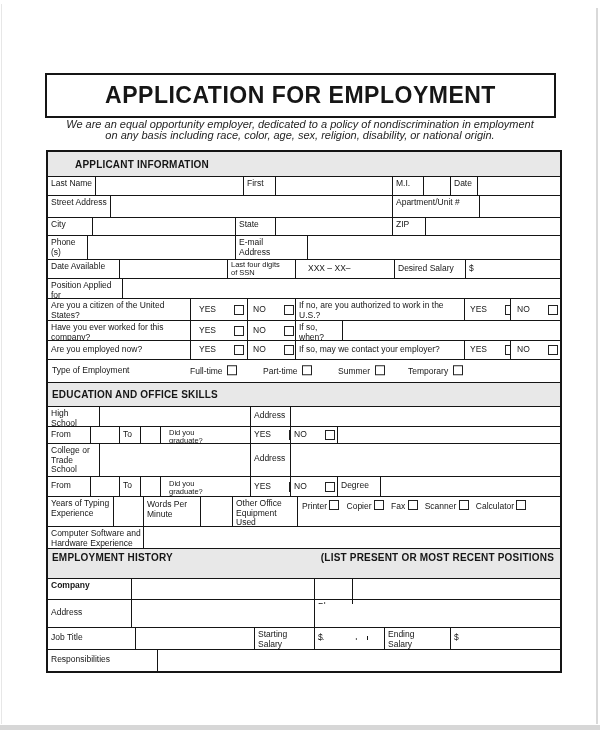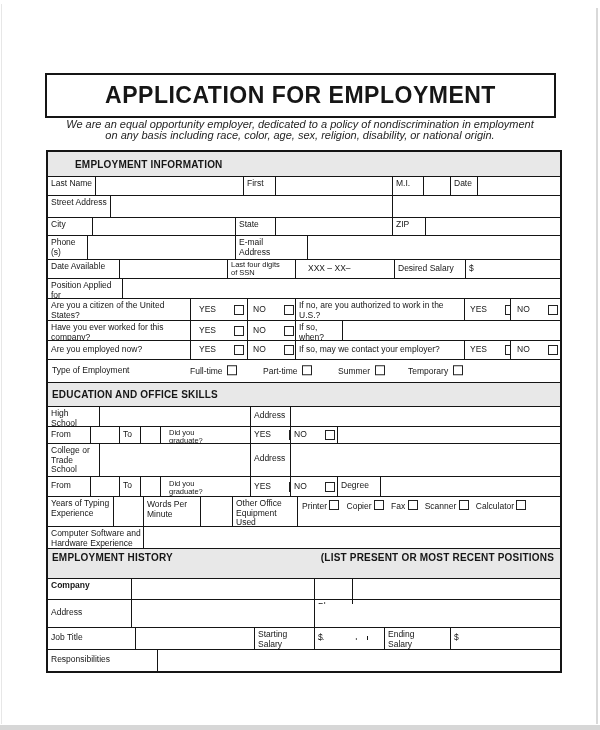--- a/index.html
+++ b/index.html
@@ -51,37 +51,38 @@
     <span>APPLICATION FOR EMPLOYMENT</span>
   </div>
   <div class="subtitle">
     <div>We are an equal opportunity employer, dedicated to a policy of nondiscrimination in employment</div>
     <div>on any basis including race, color, age, sex, religion, disability, or national origin.</div>
   </div>
 
   <div class="form">
 
     <div class="row hdr" style="height:25px;padding-left:27px;">
-      <span>EMPLOYMENT INFORMATION</span>
+      <span>APPLICANT INFORMATION</span>
     </div>
 
     <div class="row" style="height:19px;">
       <div class="cell lbl" style="width:48px;">Last Name</div>
       <div class="cell" style="width:148px;"></div>
       <div class="cell lbl" style="width:32px;">First</div>
       <div class="cell" style="width:117px;"></div>
       <div class="cell lbl" style="width:31px;">M.I.</div>
       <div class="cell" style="width:27px;"></div>
       <div class="cell wrap" style="width:27px;"><span class="w brk" style="width:18px;">Date</span></div>
       <div class="cell end"></div>
     </div>
 
     <div class="row" style="height:22px;">
       <div class="cell wrap" style="width:63px;"><span class="w" style="width:56px;">Street Address</span></div>
       <div class="cell" style="width:282px;"></div>
+      <div class="cell wrap" style="width:87px;"><span class="w" style="width:78px;">Apartment/Unit #</span></div>
       <div class="cell end"></div>
     </div>
 
     <div class="row" style="height:18px;">
       <div class="cell lbl" style="width:45px;">City</div>
       <div class="cell" style="width:143px;"></div>
       <div class="cell lbl" style="width:40px;">State</div>
       <div class="cell" style="width:117px;"></div>
       <div class="cell lbl" style="width:33px;">ZIP</div>
       <div class="cell end"></div>

